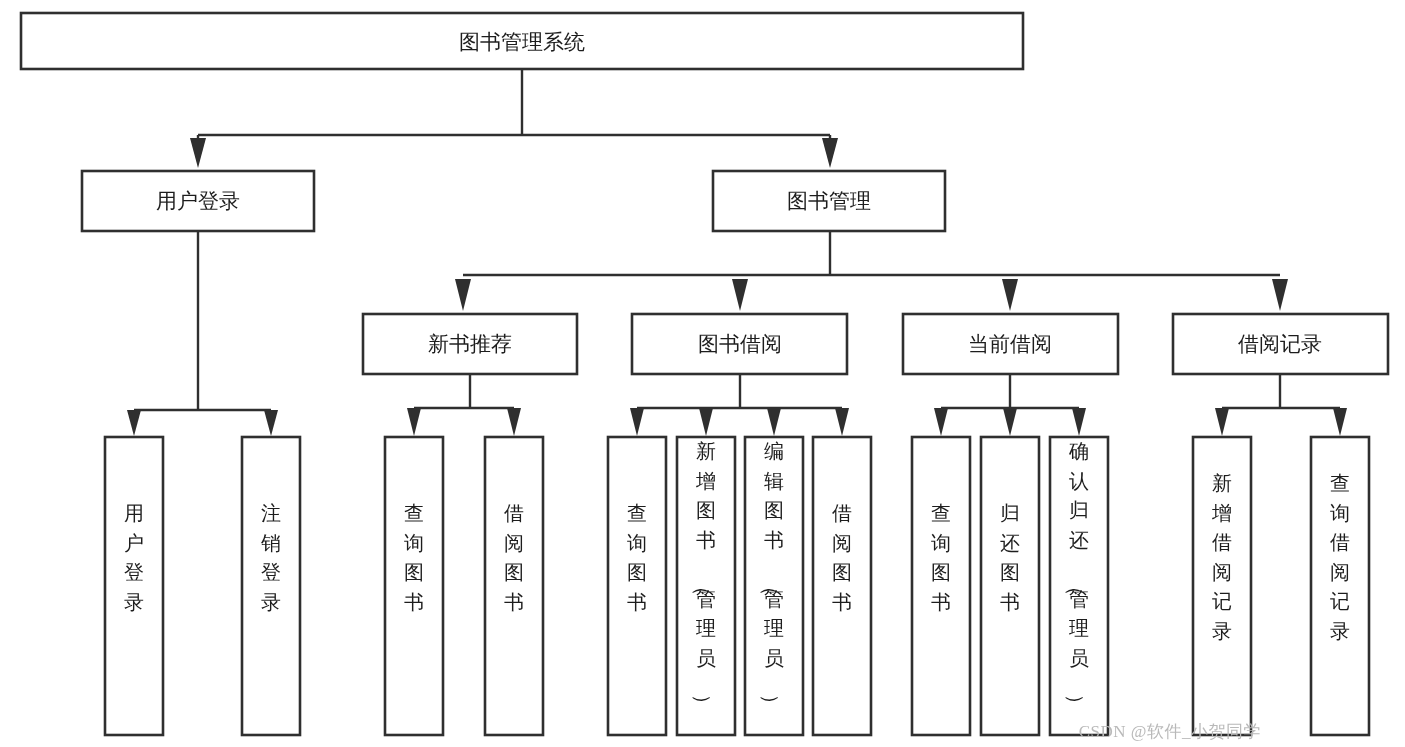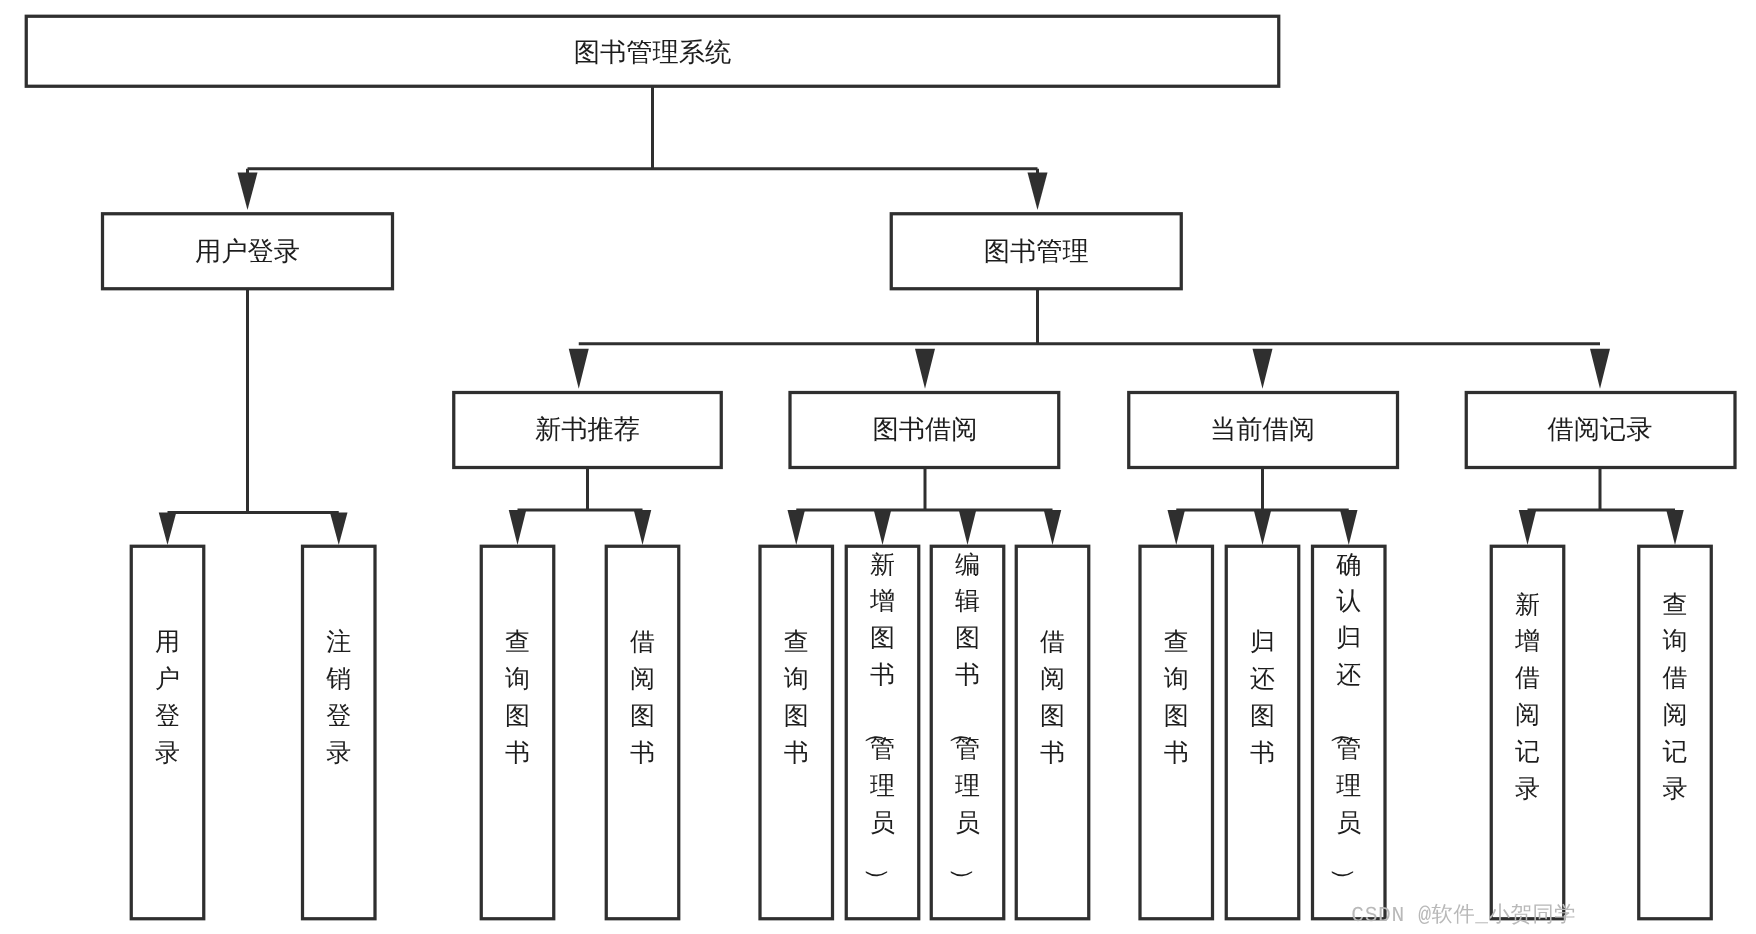--- a/index.html
+++ b/index.html
@@ -53,21 +53,21 @@
   .node-label-v {
     font-family: "DejaVu Sans", "Liberation Sans", sans-serif;
     fill: #1d1d1d;
     font-size: 20px;
     text-anchor: middle;
   }
   .watermark {
     position: absolute;
     right: 8px;
     bottom: 4px;
-    font-family: Liberation Mono, monospace;
+    font-family: Liberation Serif, serif;
     font-size: 17px;
     color: #b9b9b9;
     letter-spacing: 0.5px;
     white-space: nowrap;
     user-select: none;
   }
 </style>
 </head>
 <body>
 

